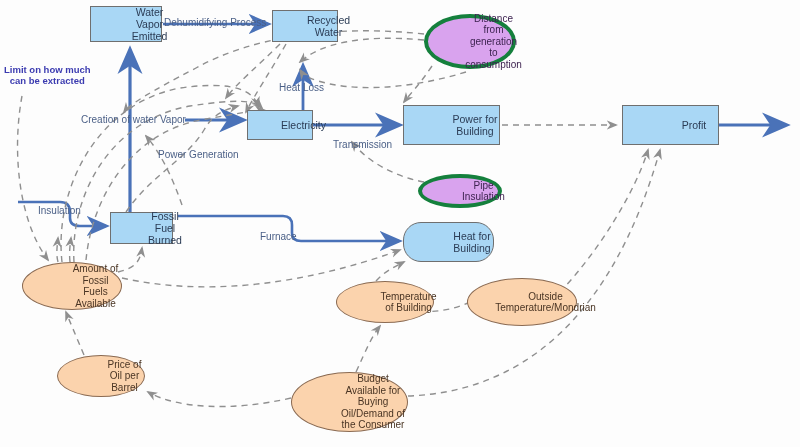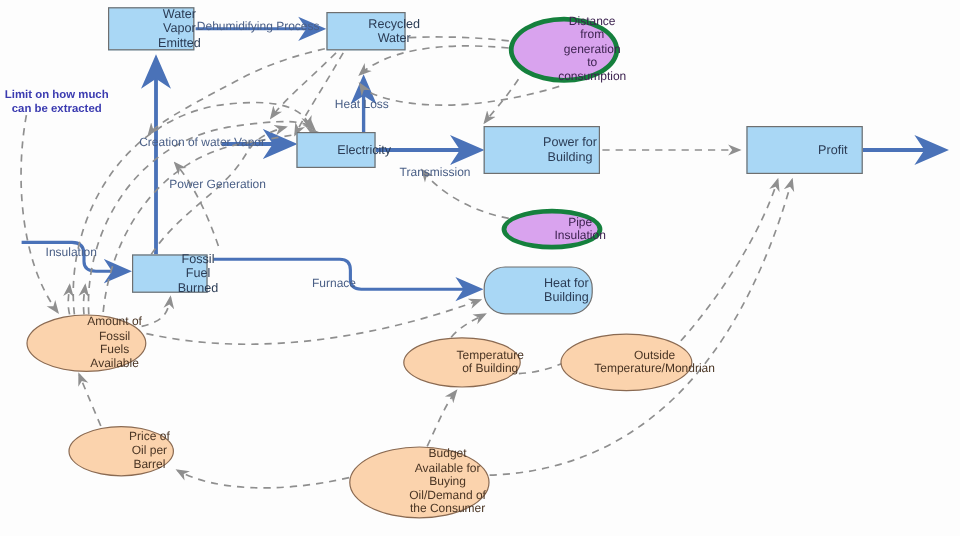--- a/index.html
+++ b/index.html
@@ -165,28 +165,28 @@
   </div>
 
   <div class="node ellipse ell-orange" style="left:291px;top:372px;width:117px;height:60px;">
     <span>Budget Available for Buying Oil/Demand of the Consumer</span>
   </div>
 
   <div class="edge-label" style="left:164px;top:17px;text-align:right;">Dehumidifying Process</div>
 
   <div class="edge-label" style="left:279px;top:82px;">Heat Loss</div>
 
-  <div class="edge-label" style="left:81px;top:114px;margin-left:35px;">Creation of water Vapor</div>
+  <div class="edge-label" style="left:81px;top:114px;">Creation of water Vapor</div>
 
   <div class="edge-label" style="left:333px;top:139px;">Transmission</div>
 
-  <div class="edge-label" style="left:141px;top:149px;">Power Generation</div>
+  <div class="edge-label" style="left:158px;top:149px;">Power Generation</div>
 
   <div class="edge-label" style="left:38px;top:205px;">Insulation</div>
 
   <div class="edge-label" style="left:260px;top:231px;">Furnace</div>
 
-  <div class="note" style="left:4px;top:74px;">
+  <div class="note" style="left:4px;top:64px;">
     <div>Limit on how much</div>
     <div>can be extracted</div>
   </div>
 
 </div>
 
 </body></html>

